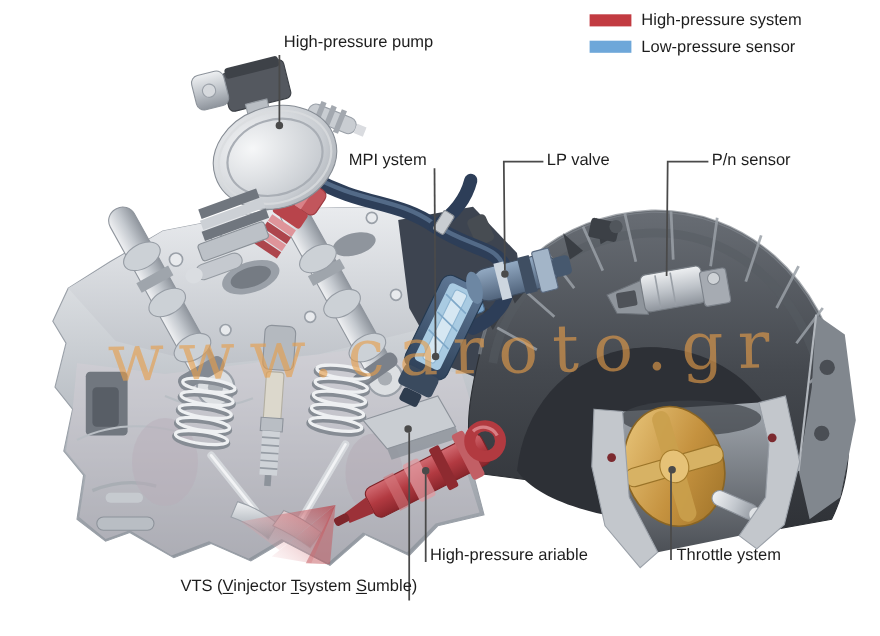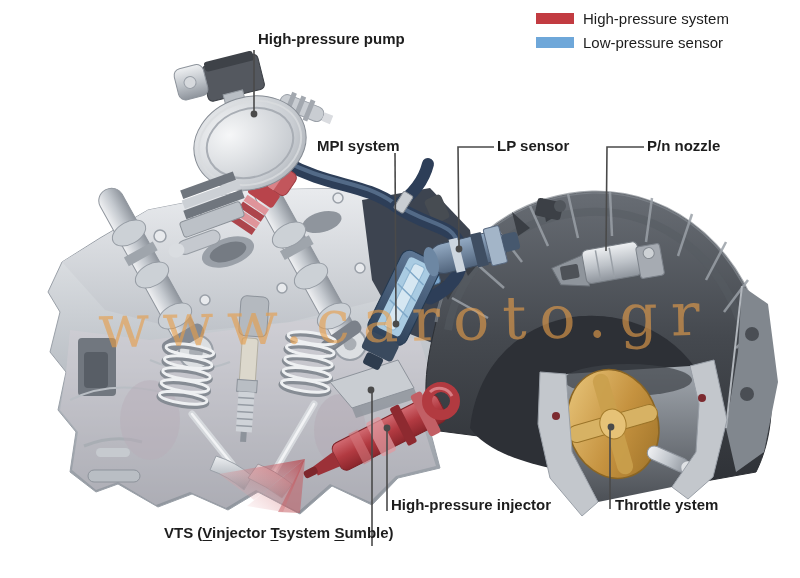--- a/index.html
+++ b/index.html
@@ -1,19 +1,19 @@
 <!DOCTYPE html>
 <html><head>
 <meta charset="utf-8">
 <style>
   html,body{margin:0;padding:0;background:#fff;}
   .stage{position:relative;width:800px;height:578px;background:#fff;overflow:hidden;
          font-family:"Liberation Sans",sans-serif;}
   .stage svg{position:absolute;left:0;top:0;}
-  .callout{position:absolute;font-size:15px;line-height:1.2;color:#1d1d1d;white-space:nowrap;font-weight:bold;}
+  .callout{position:absolute;font-size:15px;line-height:1.2;color:#1d1d1d;white-space:nowrap;}
   .u{text-decoration:underline;text-underline-offset:2px;text-decoration-thickness:1px;}
   .legend{position:absolute;left:536px;top:10px;}
   .legend-row{display:flex;align-items:center;gap:9px;height:16px;margin-bottom:8px;}
   .swatch{width:38px;height:11px;flex:0 0 auto;}
   .legend-label{font-size:15px;color:#1d1d1d;white-space:nowrap;}
   .watermark{position:absolute;left:98px;top:284px;width:710px;
              font-family:"DejaVu Serif",serif;font-size:60px;letter-spacing:13px;
              opacity:.62;transform:rotate(-1.2deg);white-space:nowrap;pointer-events:none;}
 </style>
 </head>
@@ -355,22 +355,22 @@
     <span class="swatch" style="background-color: rgb(194, 59, 65);"></span>
     <span class="legend-label">High-pressure system</span>
   </div>
   <div class="legend-row">
     <span class="swatch" style="background-color: rgb(110, 167, 217);"></span>
     <span class="legend-label">Low-pressure sensor</span>
   </div>
 </div>
 
 <div class="callout" style="left:258px;top:30px;">High-pressure pump</div>
-<div class="callout" style="left:317px;top:137px;">MPI system</div>
-<div class="callout" style="left:497px;top:137px;">LP sensor</div>
-<div class="callout" style="left:647px;top:137px;">P/n nozzle</div>
-<div class="callout" style="left:391px;top:496px;">High-pressure injector</div>
+<div class="callout" style="left:317px;top:137px;">MPI ystem</div>
+<div class="callout" style="left:497px;top:137px;">LP valve</div>
+<div class="callout" style="left:647px;top:137px;">P/n sensor</div>
+<div class="callout" style="left:391px;top:496px;">High-pressure ariable</div>
 <div class="callout" style="left:615px;top:496px;">Throttle ystem</div>
 <div class="callout" style="left:164px;top:524px;">
   <span>VTS (</span><span class="u">V</span><span>injector </span><span class="u">T</span><span>system </span><span class="u">S</span><span>umble)</span>
 </div>
 
 </div>
 
 </body></html>

